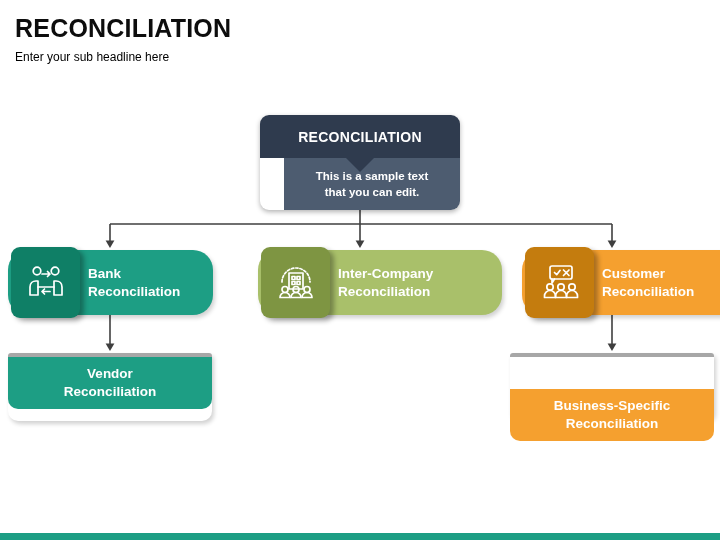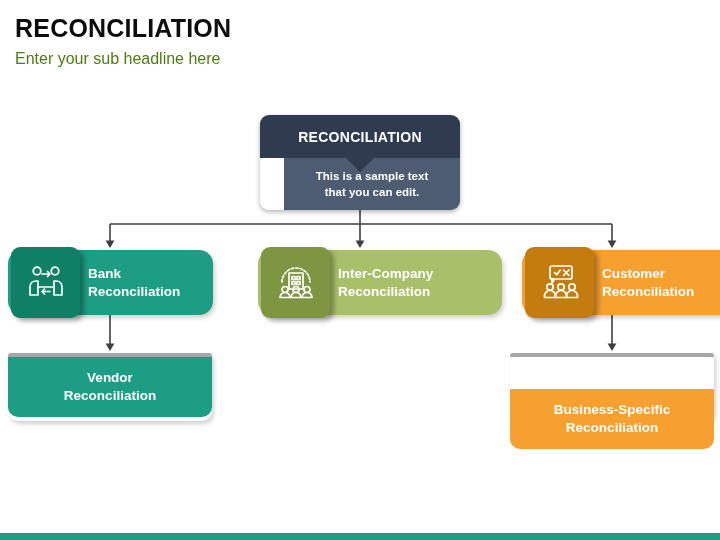--- a/index.html
+++ b/index.html
@@ -14,21 +14,21 @@
   .prewrap { white-space: pre-line; }
 
   
   .title {
     position: absolute; left: 15px; top: 14px;
     font-size: 25px; font-weight: bold; color: #0d0d0d;
     letter-spacing: 0.2px;
   }
   .subtitle {
     position: absolute; left: 15px; top: 50px;
-    font-size: 16px; color: #4d7c0f;
+    font-size: 12px; color: #000000;
   }
 
   
   .connectors { position: absolute; left: 0; top: 0; }
   .connectors path { stroke: var(--line, #3f3f3f); stroke-width: 1.6; fill: none; }
   .connectors polygon { fill: var(--line, #3f3f3f); }
 
   
   .root-box {
     position: absolute; left: 260px; top: 115px;
@@ -51,21 +51,21 @@
     position: absolute; left: 50%; top: 43px; transform: translateX(-50%);
     width: 0; height: 0;
     border-left: 14px solid transparent;
     border-right: 14px solid transparent;
     border-top: 14px solid var(--navy, #2f3b4e);
   }
 
   
   .node {
     position: absolute; top: 250px; height: 65px;
-    border-radius: 14px;
+    border-radius: 20px;
     display: flex; align-items: center;
     box-shadow: 2px 3px 4px rgba(0,0,0,0.18);
   }
   .node-bank     { left: 8px;   width: 205px; background: var(--teal,   #1d9e84); }
   .node-inter    { left: 258px; width: 244px; background: var(--olive,  #a9c06a); }
   .node-customer { left: 522px; width: 237px; background: var(--orange, #f5a02f); }
   .node-label {
     margin-left: 80px; color: #ffffff; font-weight: bold; font-size: 13.5px;
     line-height: 1.3;
   }
@@ -83,21 +83,21 @@
   
   .leaf {
     position: absolute; top: 353px; height: 68px;
     box-shadow: 2px 3px 4px rgba(0,0,0,0.18);
     border-radius: 3px 3px 10px 10px;
   }
   .leaf-vendor   { left: 8px;   width: 204px; }
   .leaf-business { left: 510px; width: 204px; }
   .leaf-strip { height: 4px; background: var(--gray-strip, #a7a7a7); border-radius: 3px 3px 0 0; }
   .leaf-body {
-    height: 60px; border-radius: 0 0 10px 10px;
+    height: 52px; border-radius: 0 0 10px 10px;
     display: flex; align-items: center; justify-content: center;
     text-align: center; color: #ffffff; font-weight: bold; font-size: 13.5px;
     line-height: 1.35;
   }
   .leaf-teal   { background: var(--teal,   #1d9e84); }
   .leaf-orange { background: var(--orange, #f5a02f); margin-top: 32px; }
 
   
   .footer-bar {
     position: absolute; left: 0; right: 0; bottom: 0; height: 7px;

